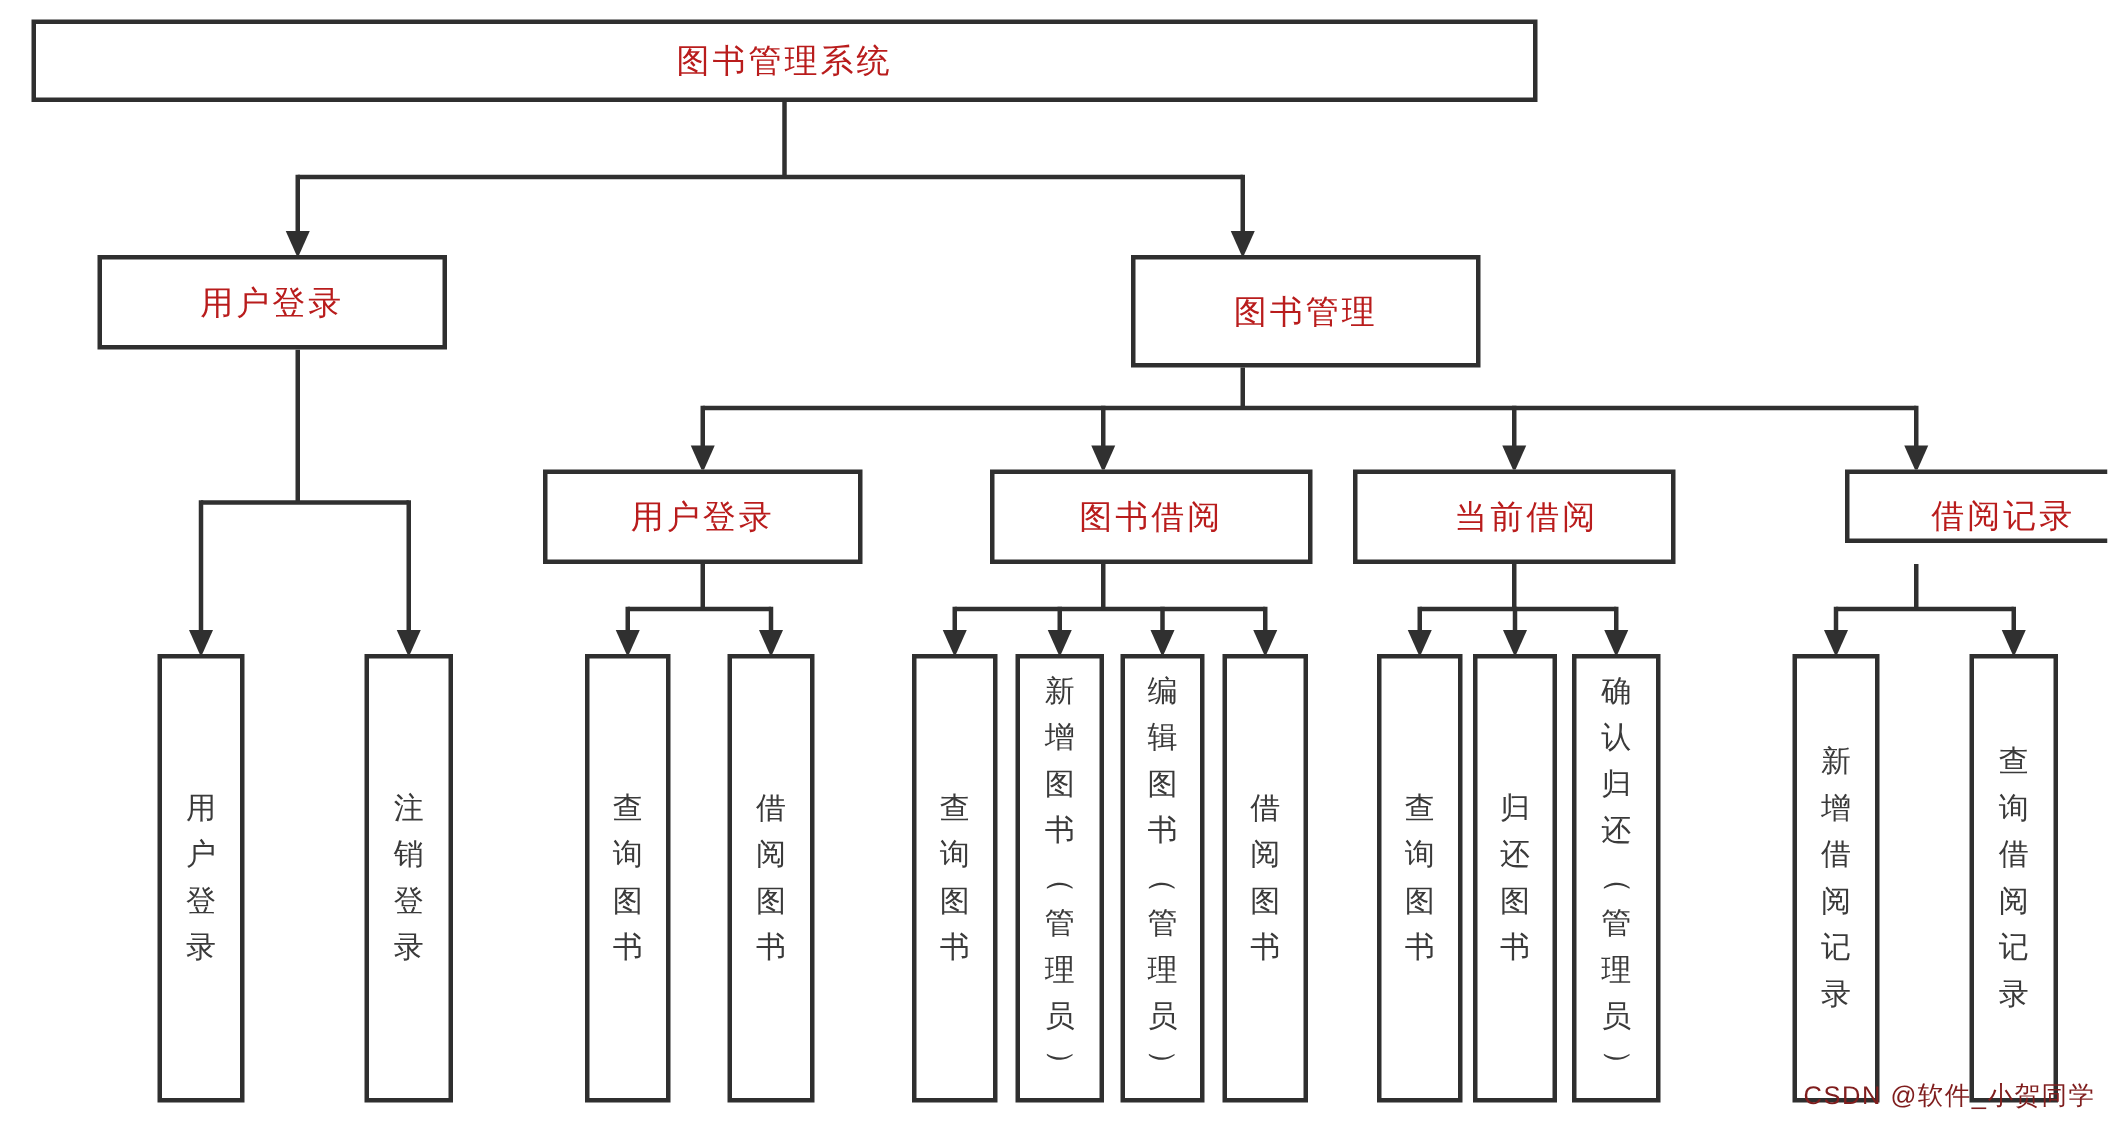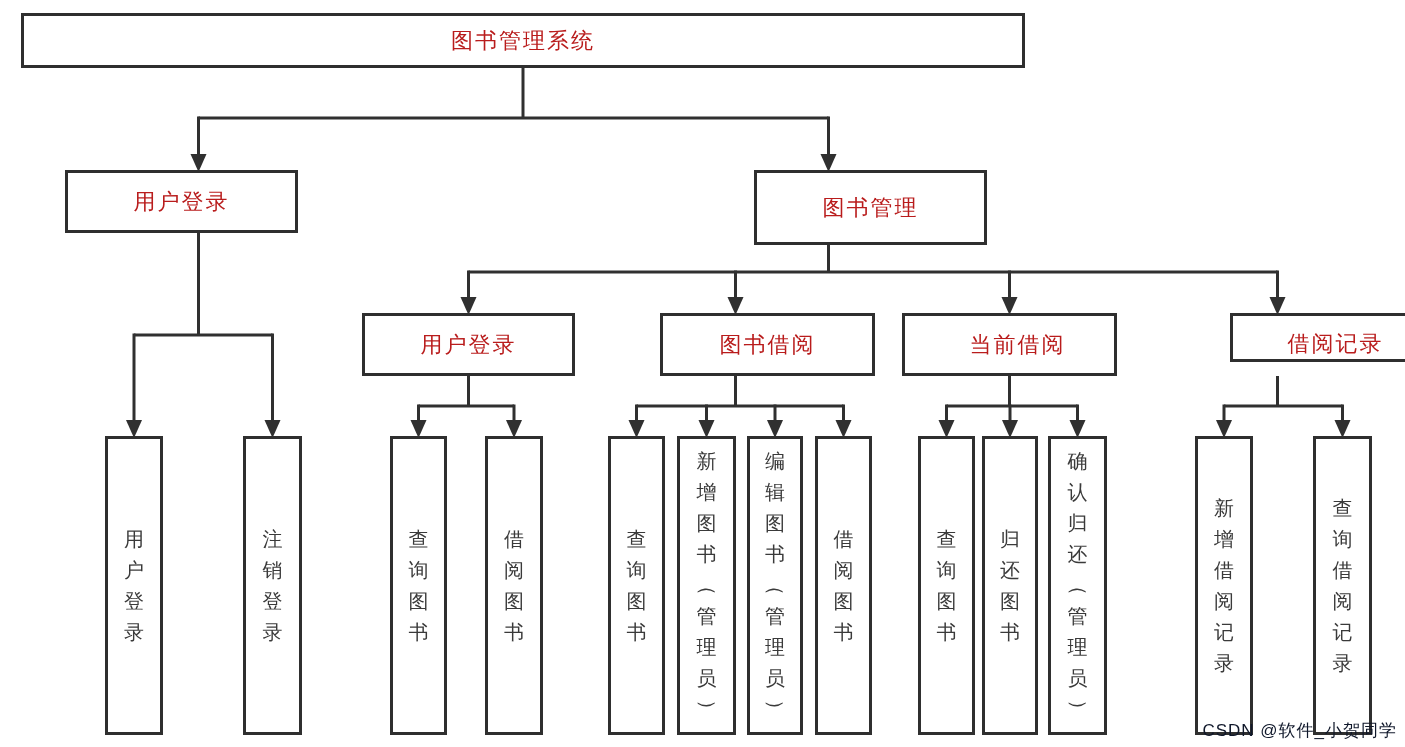--- a/index.html
+++ b/index.html
@@ -48,21 +48,21 @@
     text-align: center;
   }
   .node .label-v .ch.rot {
     transform: rotate(90deg);
   }
   .watermark {
     position: absolute;
     right: 8px;
     bottom: 5px;
     font-size: 17px;
-    color: #0f172a;
+    color: #7f1d1d;
     z-index: 3;
     white-space: nowrap;
     letter-spacing: 1px;
   }
 </style>
 </head>
 <body>
 
 <div class="canvas">
   <svg class="connectors" viewBox="0 0 1405 747" xmlns="http://www.w3.org/2000/svg">

